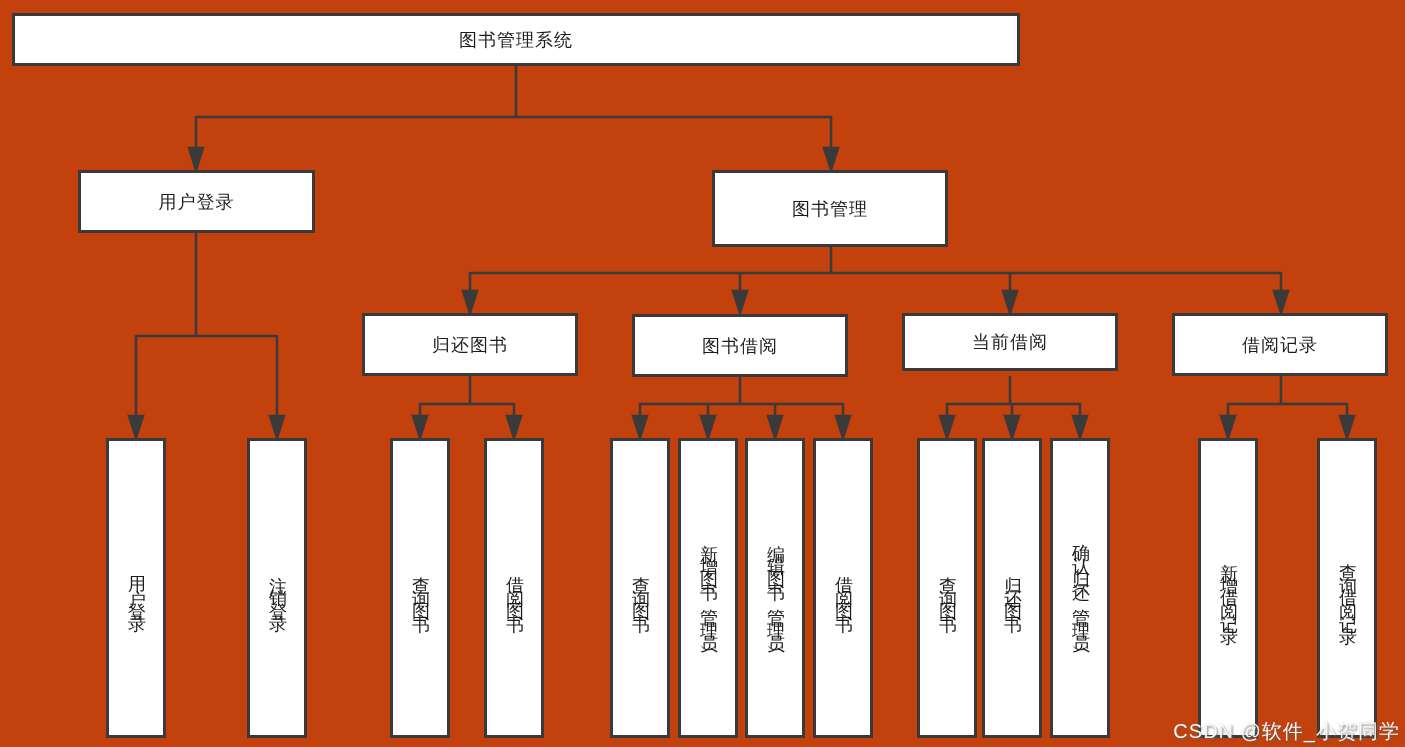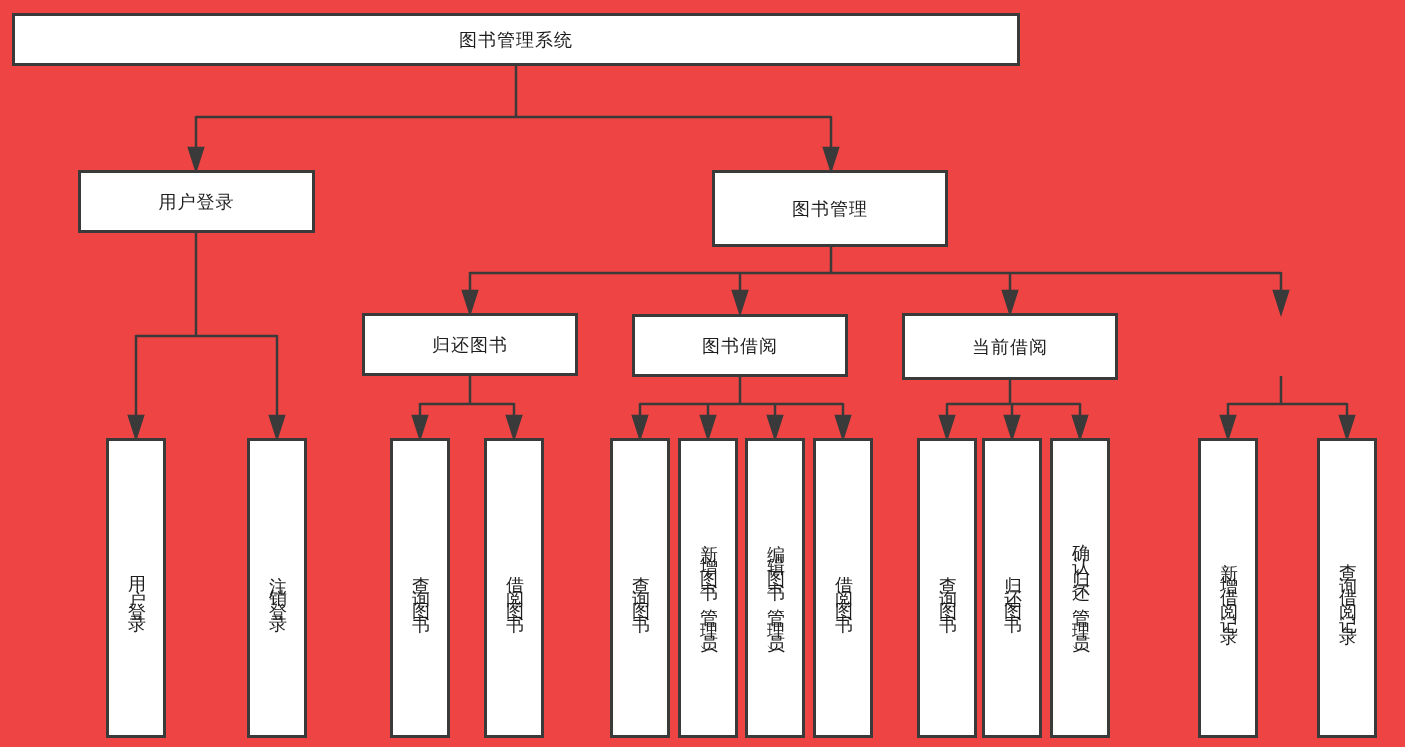--- a/index.html
+++ b/index.html
@@ -1,18 +1,18 @@
 <!DOCTYPE html>
 <html><head>
 <meta charset="utf-8">
 <style>
   html,body { margin:0; padding:0; background:#ffffff; }
   .stage {
     position:relative; width:1405px; height:747px;
-    background:#ef4444; overflow:hidden;
+    background:#c2410c; overflow:hidden;
     font-family:"Liberation Sans", sans-serif;
   }
   .connector-svg { position:absolute; left:0; top:0; width:1405px; height:747px; }
   .box {
     position:absolute; box-sizing:border-box;
     border:3px solid #3a3a3a; background:#ffffff;
     display:flex; align-items:center; justify-content:center;
     font-size:18px; color:#1d1d1d; letter-spacing:1px;
     white-space:nowrap;
   }
@@ -96,33 +96,35 @@
     </g>
   </svg>
 
   <div class="box" style="left:12px; top:13px; width:1008px; height:53px;">图书管理系统</div>
 
   <div class="box" style="left:78px; top:170px; width:237px; height:63px;">用户登录</div>
   <div class="box" style="left:712px; top:170px; width:236px; height:77px;">图书管理</div>
 
   <div class="box" style="left:362px; top:313px; width:216px; height:63px;">归还图书</div>
   <div class="box" style="left:632px; top:314px; width:216px; height:63px;">图书借阅</div>
-  <div class="box" style="left:902px; top:313px; width:216px; height:67px;font-family:Liberation Mono, monospace;">当前借阅</div>
+  <div class="box" style="left:902px; top:313px; width:216px; height:58px;font-family:Liberation Mono, monospace;">当前借阅</div>
+  <div class="box" style="left:1172px; top:313px; width:216px; height:63px;">借阅记录</div>
 
   <div class="box leaf" style="left:106px; top:438px; width:60px; height:300px;">用户登录</div>
   <div class="box leaf" style="left:247px; top:438px; width:60px; height:300px;">注销登录</div>
 
   <div class="box leaf" style="left:390px; top:438px; width:60px; height:300px;">查询图书</div>
   <div class="box leaf" style="left:484px; top:438px; width:60px; height:300px;">借阅图书</div>
 
   <div class="box leaf" style="left:610px; top:438px; width:60px; height:300px;">查询图书</div>
   <div class="box leaf" style="left:678px; top:438px; width:60px; height:300px;">新增图书（管理员）</div>
   <div class="box leaf" style="left:745px; top:438px; width:60px; height:300px;">编辑图书（管理员）</div>
   <div class="box leaf" style="left:813px; top:438px; width:60px; height:300px;">借阅图书</div>
 
   <div class="box leaf" style="left:917px; top:438px; width:60px; height:300px;">查询图书</div>
   <div class="box leaf" style="left:982px; top:438px; width:60px; height:300px;">归还图书</div>
   <div class="box leaf" style="left:1050px; top:438px; width:60px; height:300px;">确认归还（管理员）</div>
 
   <div class="box leaf" style="left:1198px; top:438px; width:60px; height:300px;">新增借阅记录</div>
   <div class="box leaf" style="left:1317px; top:438px; width:60px; height:300px;">查询借阅记录</div>
 
+  <div class="watermark">CSDN @软件_小贺同学</div>
 </div>
 
 </body></html>

